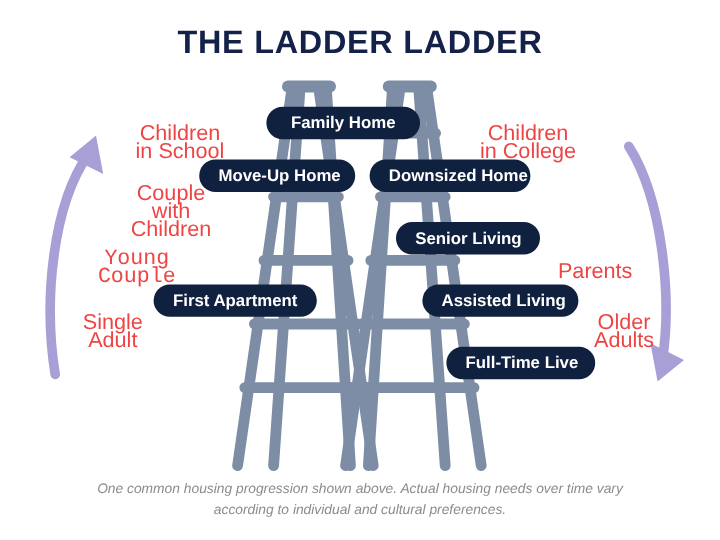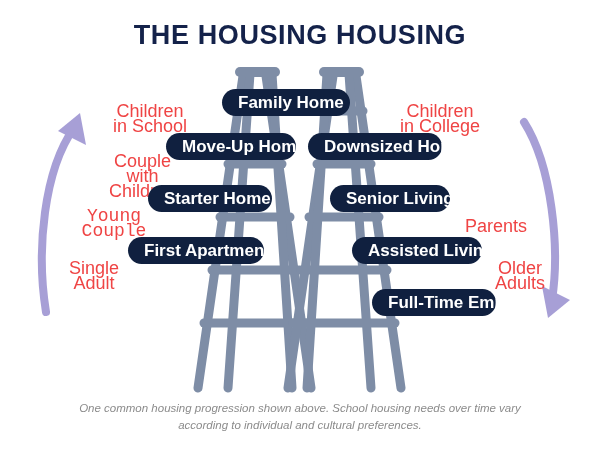--- a/index.html
+++ b/index.html
@@ -63,21 +63,21 @@
     margin-top: 16px;
   }
   .stage-label.left  { text-align: center; }
   .stage-label.right { text-align: center; }
 
   
   .pill {
     position: absolute;
     background: #10203f;
     color: #ffffff;
-    font-size: 17px;
+    font-size: 14px;
     font-weight: bold;
     border-radius: 14px;
     height: 27px;
     line-height: 27px;
     text-align: center;
     white-space: nowrap;
     font-family: "Liberation Sans", sans-serif;
     box-sizing: border-box;
     padding: 0 16px;
   }
@@ -94,21 +94,21 @@
     font-style: italic;
     color: #8b8b8b;
     font-family: "Liberation Sans", sans-serif;
   }
 </style>
 </head>
 <body>
 
 <div id="infographic">
 
-  <div id="title">THE HOUSING HOUSING</div>
+  <div id="title">THE LADDER LADDER</div>
 
   <svg id="ladder-layer" viewBox="0 0 600 450" width="600" height="450" aria-hidden="true">
     <g fill="none" stroke="#7e8da6" stroke-width="9" stroke-linecap="round" stroke-linejoin="round">
 
       <path d="M243 76 L198 388"></path>
 
       <path d="M266 76 L311 388"></path>
 
       <path d="M250 74 L228 388"></path>
 
@@ -163,23 +163,22 @@
 Adult</div>
 
   <div class="stage-label right" style="left:398px; top:88px; width:84px;">Children
 in College</div>
   <div class="stage-label right" style="left:463px; top:203px; width:66px;">Parents</div>
   <div class="stage-label right" style="left:488px; top:245px; width:64px;">Older
 Adults</div>
 
   <div class="pill" style="left:222px; top:89px; width:128px;">Family Home</div>
   <div class="pill" style="left:166px; top:133px; width:130px;">Move-Up Home</div>
-  <div class="pill" style="left:148px; top:185px; width:124px;">Starter Home</div>
   <div class="pill" style="left:128px; top:237px; width:136px;">First Apartment</div>
 
   <div class="pill" style="left:308px; top:133px; width:134px;">Downsized Home</div>
   <div class="pill" style="left:352px; top:237px; width:130px;">Assisted Living</div>
   <div class="pill" style="left:330px; top:185px; width:120px;">Senior Living</div>
-  <div class="pill" style="left:372px; top:289px; width:124px;">Full-Time Empty</div>
+  <div class="pill" style="left:372px; top:289px; width:124px;">Full-Time Live</div>
 
-  <div id="caption">One common housing progression shown above. School housing needs over time vary according to individual and cultural preferences.</div>
+  <div id="caption">One common housing progression shown above. Actual housing needs over time vary according to individual and cultural preferences.</div>
 
 </div>
 
 </body></html>

